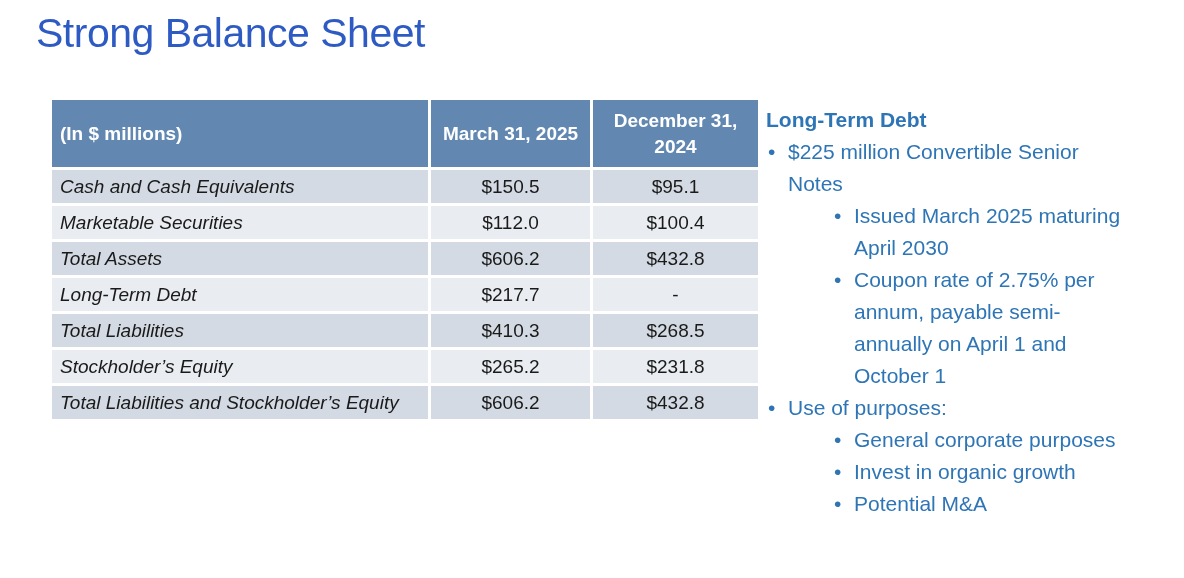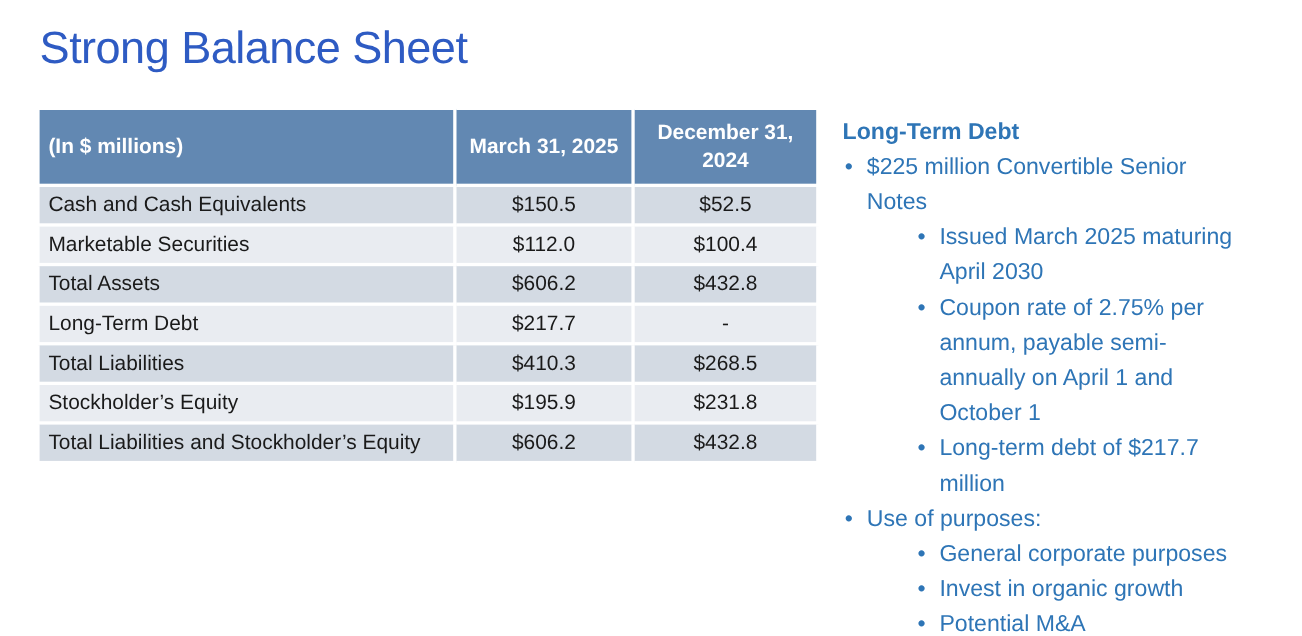--- a/index.html
+++ b/index.html
@@ -9,31 +9,31 @@
     background: #ffffff;
     position: relative;
     overflow: hidden;
   }
   .slide { position: absolute; inset: 0; }
 
   
   .slide-title {
     position: absolute;
     left: 36px;
-    top: 20px;
+    top: 10px;
     font-size: 41px;
     font-weight: 400;
     letter-spacing: -0.5px;
     color: #2e5bc3;
   }
 
   
   .bs-table {
     position: absolute;
-    left: 33px;
+    left: 49px;
     top: 97px;
     width: 709px;
     border-collapse: collapse;
     table-layout: fixed;
   }
   .bs-table th, .bs-table td {
     border: 3px solid #ffffff;
     font-size: 19px;
     color: #1a1a1a;
   }
@@ -53,20 +53,21 @@
   }
   .bs-table tbody td {
     height: 36px;
     vertical-align: middle;
     text-align: center;
     padding: 2px 4px;
   }
   .bs-table tbody td.label {
     text-align: left;
     padding-left: 8px;
+    font-style: italic;
   }
   .bs-table tbody tr:nth-child(odd) td  { background: #d3dae3; }
   .bs-table tbody tr:nth-child(even) td { background: #e9ecf1; }
 
   
   .debt-panel {
     position: absolute;
     left: 766px;
     top: 104px;
     width: 410px;
@@ -108,21 +109,21 @@
       <tr>
         <th class="label-col">(In $ millions)</th>
         <th>March 31, 2025</th>
         <th>December 31, 2024</th>
       </tr>
     </thead>
     <tbody>
       <tr>
         <td class="label">Cash and Cash Equivalents</td>
         <td>$150.5</td>
-        <td>$52.5</td>
+        <td>$95.1</td>
       </tr>
       <tr>
         <td class="label">Marketable Securities</td>
         <td>$112.0</td>
         <td>$100.4</td>
       </tr>
       <tr>
         <td class="label">Total Assets</td>
         <td>$606.2</td>
         <td>$432.8</td>
@@ -132,40 +133,39 @@
         <td>$217.7</td>
         <td>-</td>
       </tr>
       <tr>
         <td class="label">Total Liabilities</td>
         <td>$410.3</td>
         <td>$268.5</td>
       </tr>
       <tr>
         <td class="label">Stockholder’s Equity</td>
-        <td>$195.9</td>
+        <td>$265.2</td>
         <td>$231.8</td>
       </tr>
       <tr>
         <td class="label">Total Liabilities and Stockholder’s Equity</td>
         <td>$606.2</td>
         <td>$432.8</td>
       </tr>
     </tbody>
   </table>
 
   <aside class="debt-panel">
     <h2 class="debt-heading">Long-Term Debt</h2>
     <ul class="l1">
       <li>
         <span>$225 million Convertible Senior Notes</span>
         <ul class="l2">
           <li>Issued March 2025 maturing April 2030</li>
           <li>Coupon rate of 2.75% per annum, payable semi-annually on April 1 and October 1</li>
-          <li>Long-term debt of $217.7 million</li>
         </ul>
       </li>
       <li>
         <span>Use of purposes:</span>
         <ul class="l2">
           <li>General corporate purposes</li>
           <li>Invest in organic growth</li>
           <li>Potential M&amp;A</li>
         </ul>
       </li>

